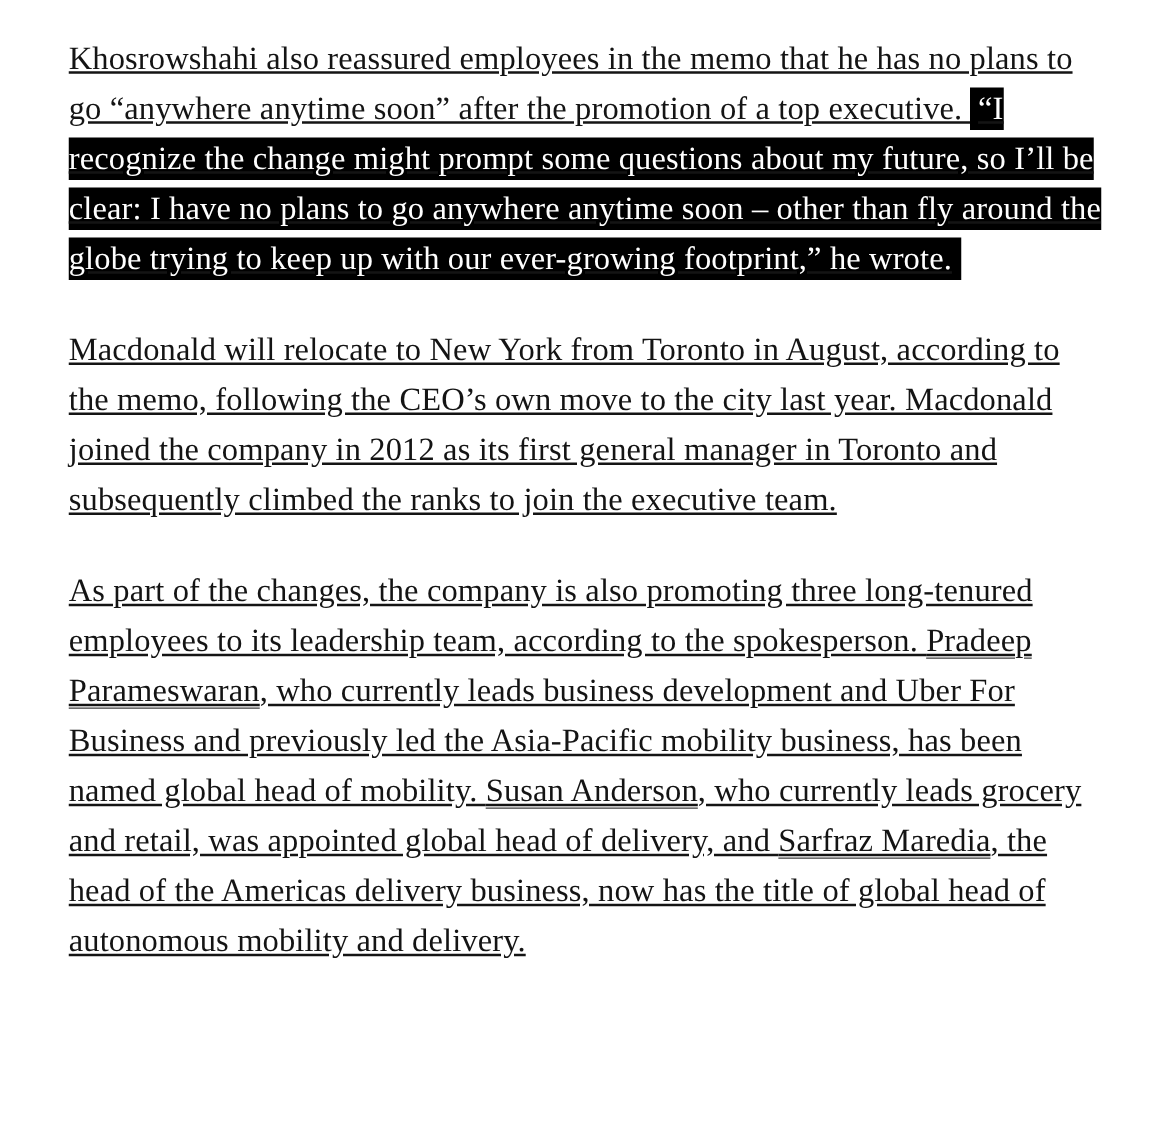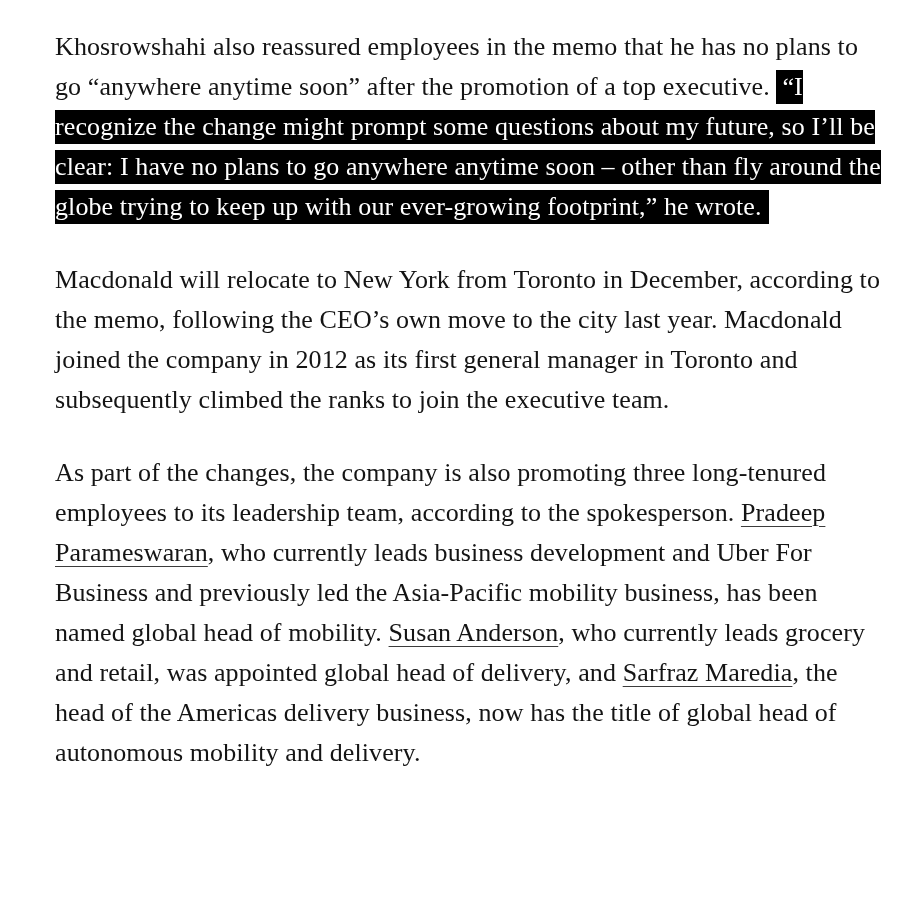--- a/index.html
+++ b/index.html
@@ -25,20 +25,21 @@
     margin-left: 55px;
     padding-top: 27px;
     width: 828px;
     font-size: 26px;
     line-height: 40px;
     color: var(--text-color);
     letter-spacing: 0.1px;
   }
   .para {
     margin: 0 0 33px 0;
+    text-decoration: underline;
   }
   .highlight {
     background: var(--highlight-bg);
     color: var(--highlight-text);
     padding: 2px 7px 3px 6px;
     box-decoration-break: slice;
     -webkit-box-decoration-break: slice;
   }
   .person-link {
     color: inherit;
@@ -47,15 +48,15 @@
     text-underline-offset: 5px;
     text-decoration-color: var(--link-underline);
     cursor: pointer;
   }
 </style>
 </head>
 <body>
 
 <div class="article">
     <p class="para"><span>Khosrowshahi also reassured employees in the memo that he has no plans to go “anywhere anytime soon” after the promotion of a top executive. </span><mark class="highlight">“I recognize the change might prompt some questions about my future, so I’ll be clear: I have no plans to go anywhere anytime soon – other than fly around the globe trying to keep up with our ever-growing footprint,” he wrote.</mark></p>
-    <p class="para"><span>Macdonald will relocate to New York from Toronto in December, according to the memo, following the CEO’s own move to the city last year. Macdonald joined the company in 2012 as its first general manager in Toronto and subsequently climbed the ranks to join the executive team.</span></p>
+    <p class="para"><span>Macdonald will relocate to New York from Toronto in August, according to the memo, following the CEO’s own move to the city last year. Macdonald joined the company in 2012 as its first general manager in Toronto and subsequently climbed the ranks to join the executive team.</span></p>
     <p class="para"><span>As part of the changes, the company is also promoting three long-tenured employees to its leadership team, according to the spokesperson. </span><a class="person-link" href="#">Pradeep Parameswaran</a><span>, who currently leads business development and Uber For Business and previously led the Asia-Pacific mobility business, has been named global head of mobility. </span><a class="person-link" href="#">Susan Anderson</a><span>, who currently leads grocery and retail, was appointed global head of delivery, and </span><a class="person-link" href="#">Sarfraz Maredia</a><span>, the head of the Americas delivery business, now has the title of global head of autonomous mobility and delivery.</span></p>
   </div>
 
 </body></html>

